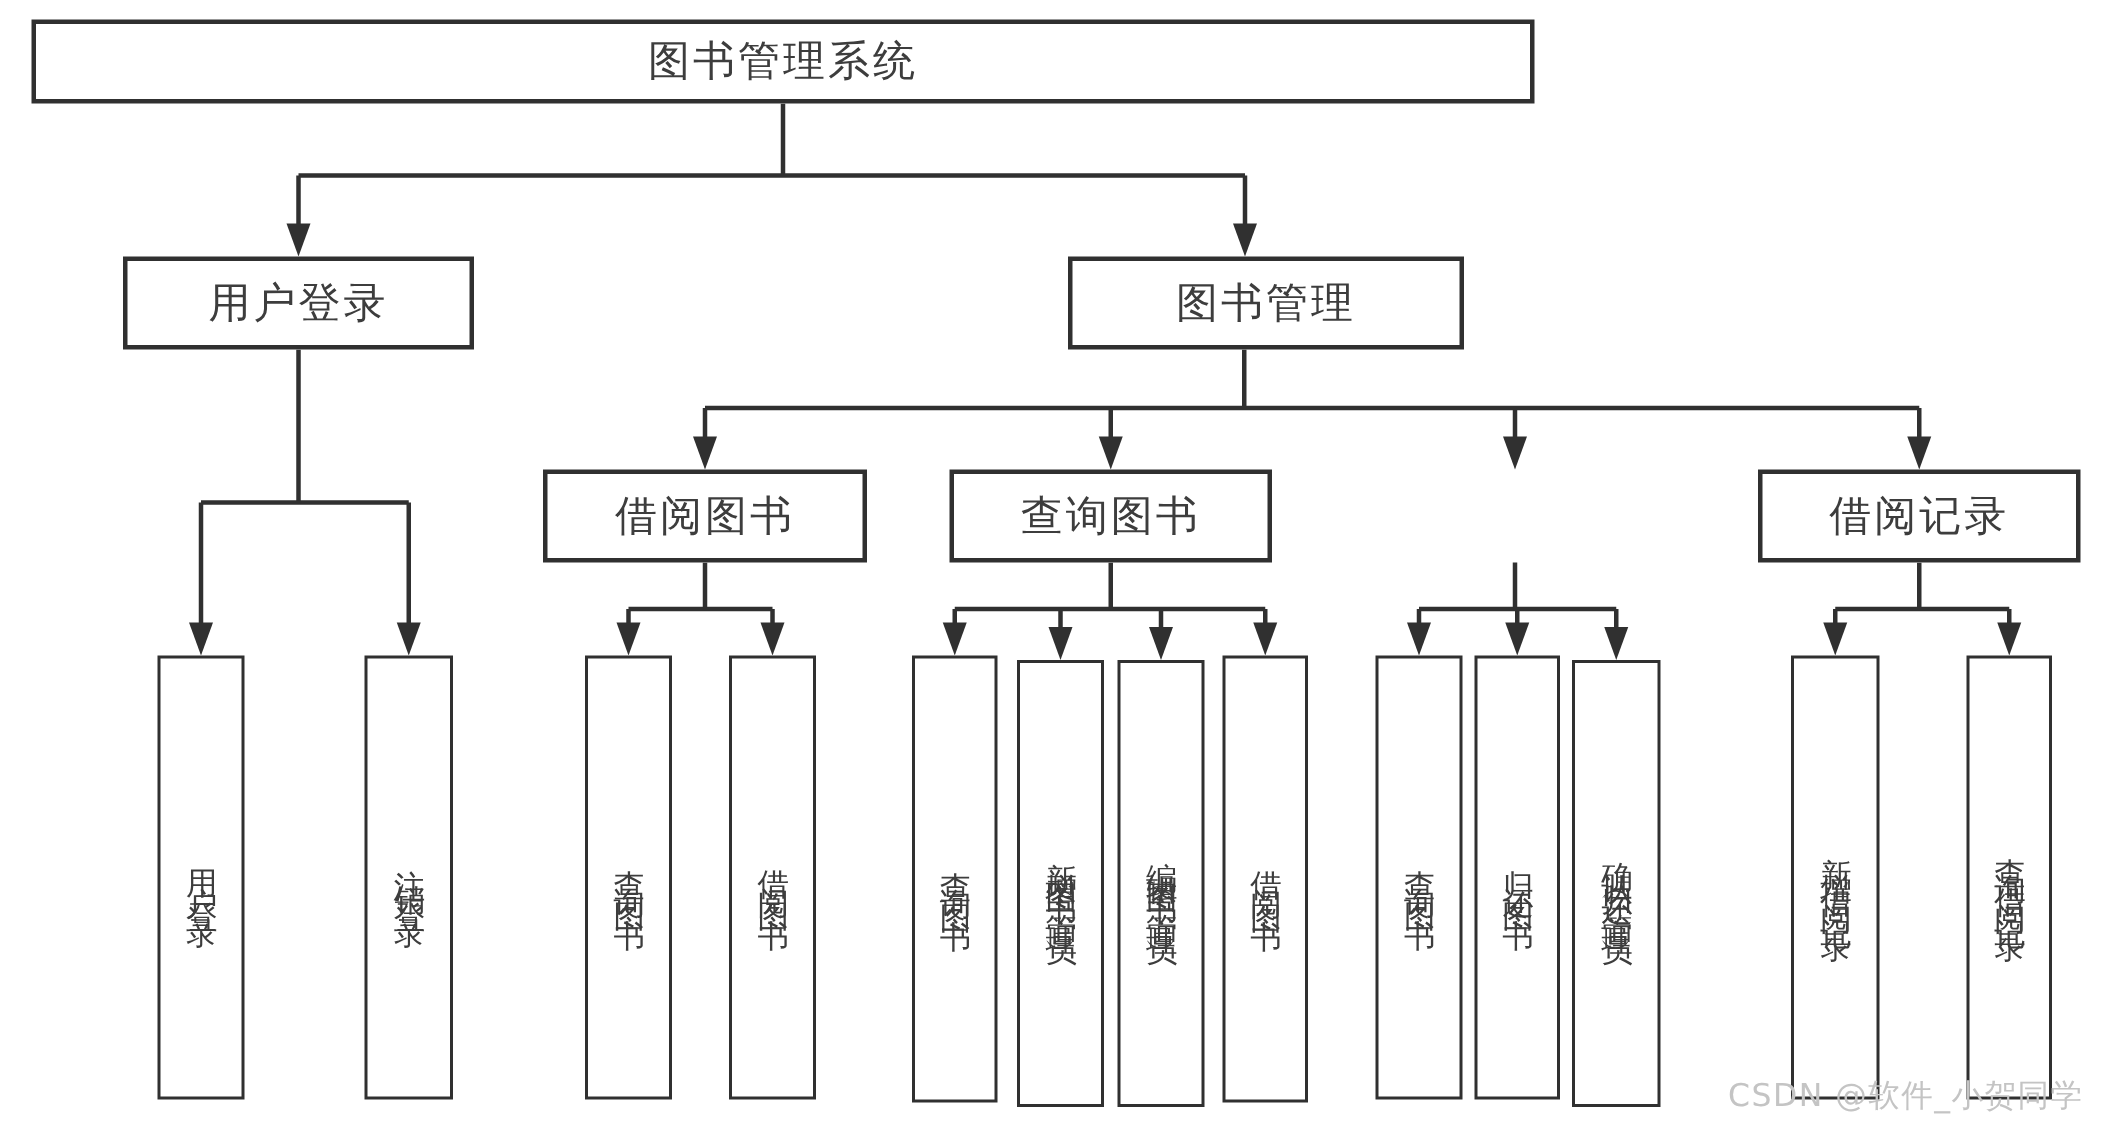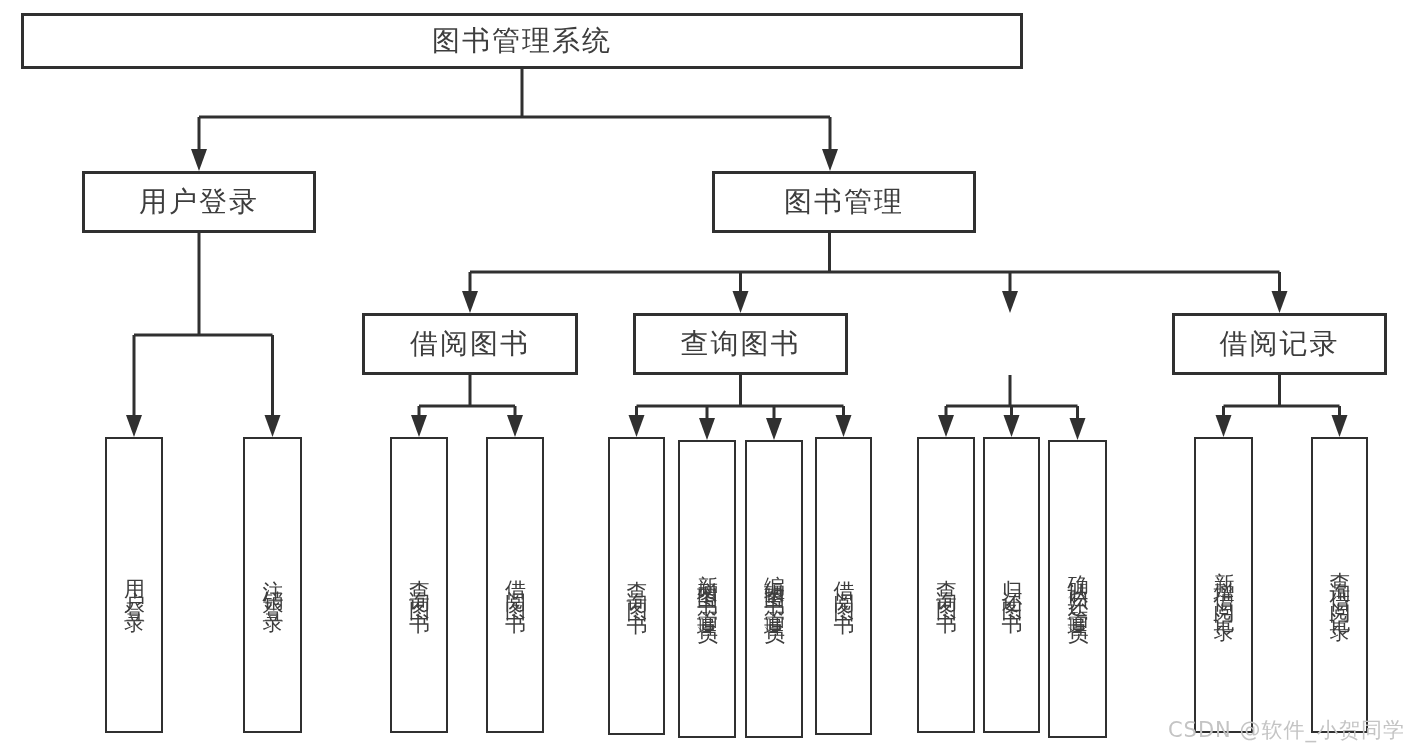--- a/index.html
+++ b/index.html
@@ -46,21 +46,21 @@
     text-orientation:mixed;
     font-size:21px;
     line-height:1;
     letter-spacing:11px;
     white-space:nowrap;
   }
   .vbox.long span{letter-spacing:7px;}
   .vbox.mid span{letter-spacing:10px;}
   .watermark{
     position:absolute;
-    right:0;bottom:3px;
+    right:16px;bottom:3px;
     font-size:21px;
     color:var(--watermark);
     letter-spacing:1px;
     z-index:6;
   }
 </style>
 </head>
 <body>
 
 <div class="canvas">

